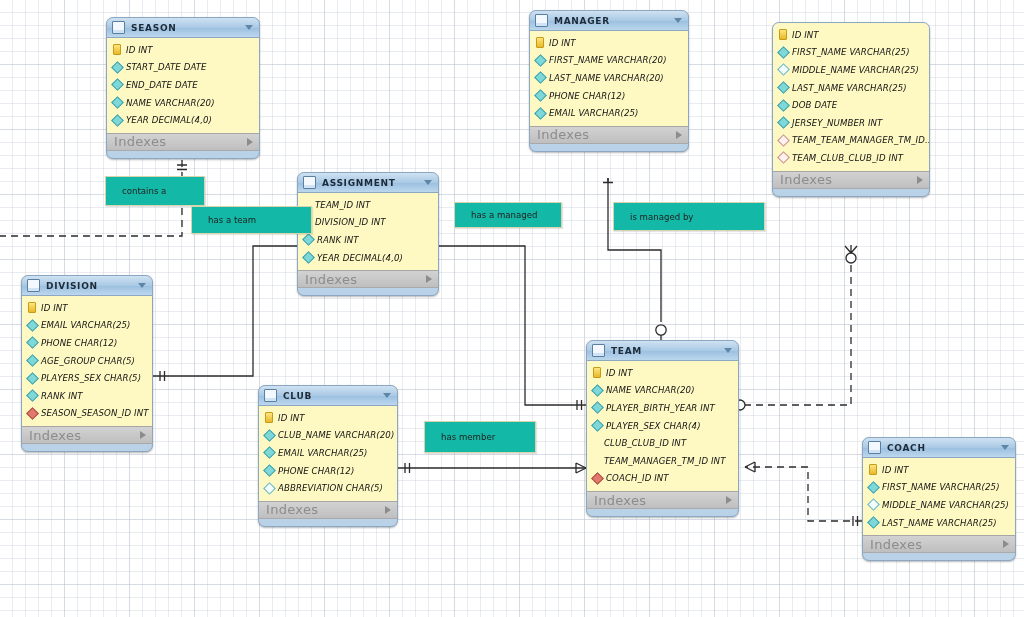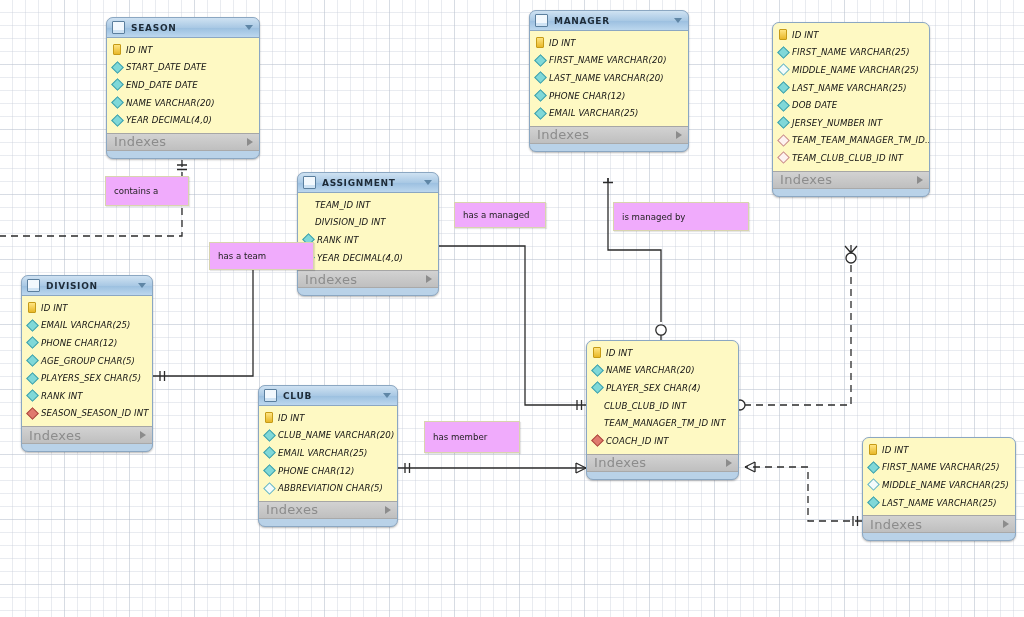--- a/index.html
+++ b/index.html
@@ -75,25 +75,25 @@
   .tbl .idx span{font-size:13px;color:#8c8c8c;letter-spacing:.3px;}
   .tbl .idx .tri{
     margin-left:auto;width:0;height:0;
     border-top:4px solid transparent;border-bottom:4px solid transparent;
     border-left:6px solid #8c8c8c;
   }
 
   
   .note{
     position:absolute;
-    background:#f0abfc;
+    background:#14b8a6;
     border:1px solid #d8d4ae;
     box-shadow:1px 1px 1px rgba(0,0,0,.10);
     display:flex;align-items:center;justify-content:flex-start;
-    padding:0 8px;
+    padding:0 16px;
     font-size:8.6px;color:#222;white-space:nowrap;
   }
 </style>
 </head>
 <body>
 
 <div id="canvas">
 
   <svg id="wires" xmlns="http://www.w3.org/2000/svg">
     <g fill="none" stroke="#2b2b2b" stroke-width="1.3">
@@ -353,28 +353,37 @@
             <span class="mk opt"></span>
             <span>ABBREVIATION CHAR(5)</span>
           </div>
         </div>
         <div class="idx">
           <span>Indexes</span>
           <span class="tri"></span>
         </div>
       </div>
       <div class="tbl" style="left: 586px; top: 340px; width: 151px;">
+        <div class="hdr">
+          <span class="tbl-icon"></span>
+          <span class="tname">TEAM</span>
+          <span class="caret"></span>
+        </div>
         <div class="body">
           <div class="col">
             <span class="mk pk"></span>
             <span>ID INT</span>
           </div>
           <div class="col">
             <span class="mk req"></span>
             <span>NAME VARCHAR(20)</span>
+          </div>
+          <div class="col">
+            <span class="mk req"></span>
+            <span>PLAYER_BIRTH_YEAR INT</span>
           </div>
           <div class="col">
             <span class="mk req"></span>
             <span>PLAYER_SEX CHAR(4)</span>
           </div>
           <div class="col">
             <span class="mk none"></span>
             <span>CLUB_CLUB_ID INT</span>
           </div>
           <div class="col">
@@ -385,20 +394,25 @@
             <span class="mk fkreq"></span>
             <span>COACH_ID INT</span>
           </div>
         </div>
         <div class="idx">
           <span>Indexes</span>
           <span class="tri"></span>
         </div>
       </div>
       <div class="tbl" style="left: 862px; top: 437px; width: 152px;">
+        <div class="hdr">
+          <span class="tbl-icon"></span>
+          <span class="tname">COACH</span>
+          <span class="caret"></span>
+        </div>
         <div class="body">
           <div class="col">
             <span class="mk pk"></span>
             <span>ID INT</span>
           </div>
           <div class="col">
             <span class="mk req"></span>
             <span>FIRST_NAME VARCHAR(25)</span>
           </div>
           <div class="col">
@@ -413,21 +427,21 @@
         <div class="idx">
           <span>Indexes</span>
           <span class="tri"></span>
         </div>
       </div>
     </div>
   <div id="notes-layer">
       <div class="note" style="left: 105px; top: 176px; width: 66px; height: 28px;">
         <span>contains a</span>
       </div>
-      <div class="note" style="left: 209px; top: 206px; width: 87px; height: 26px; margin-top: 36px;">
+      <div class="note" style="left: 191px; top: 206px; width: 87px; height: 26px;">
         <span>has a team</span>
       </div>
       <div class="note" style="left: 454px; top: 202px; width: 74px; height: 24px;">
         <span>has a managed</span>
       </div>
       <div class="note" style="left: 613px; top: 202px; width: 118px; height: 27px;">
         <span>is managed by</span>
       </div>
       <div class="note" style="left: 424px; top: 421px; width: 78px; height: 30px;">
         <span>has member</span>

